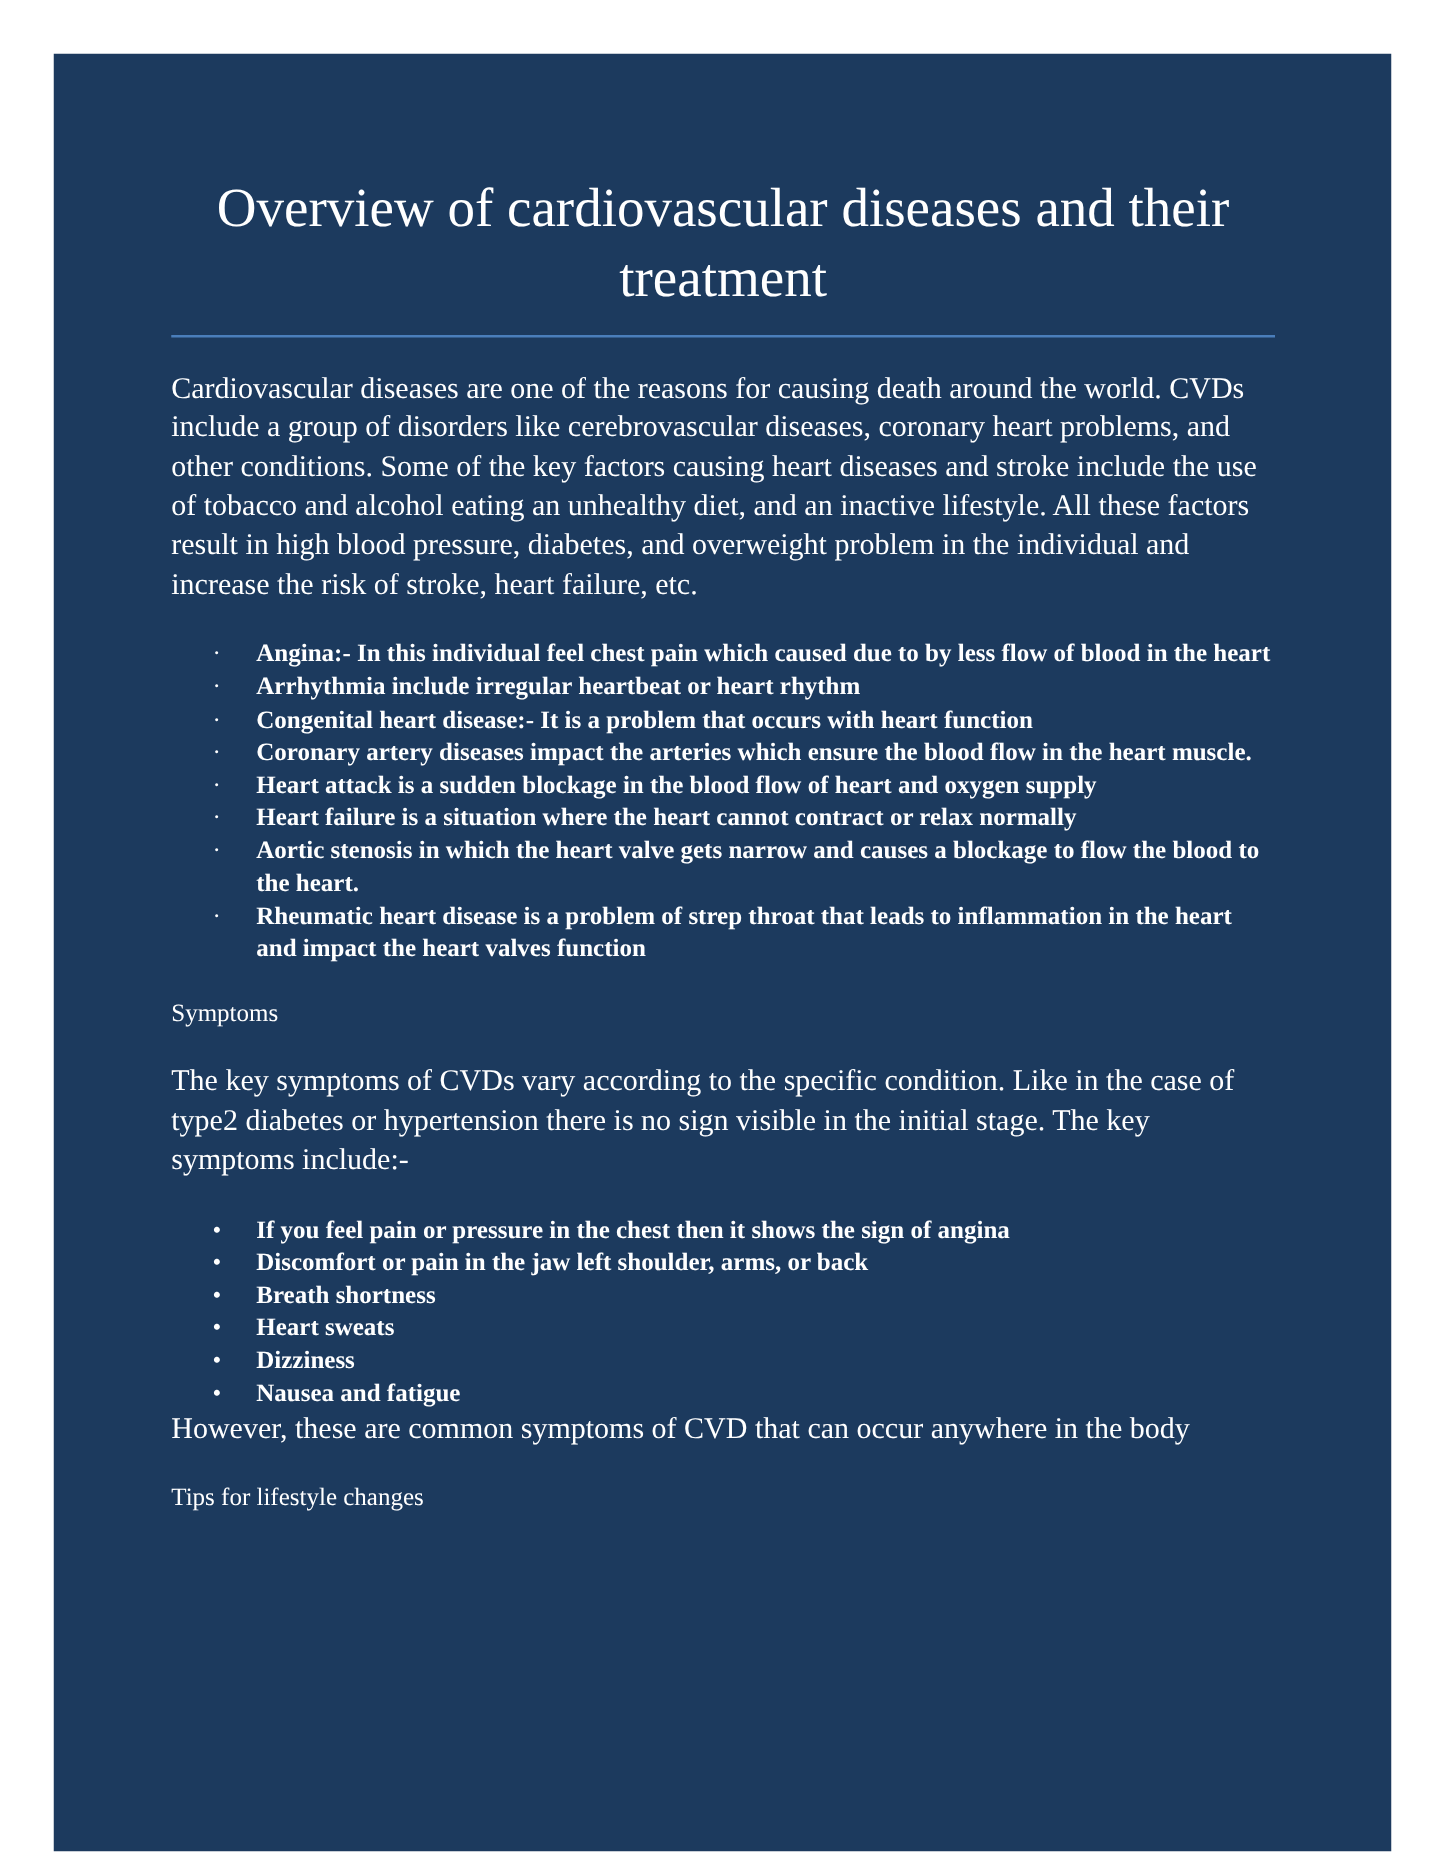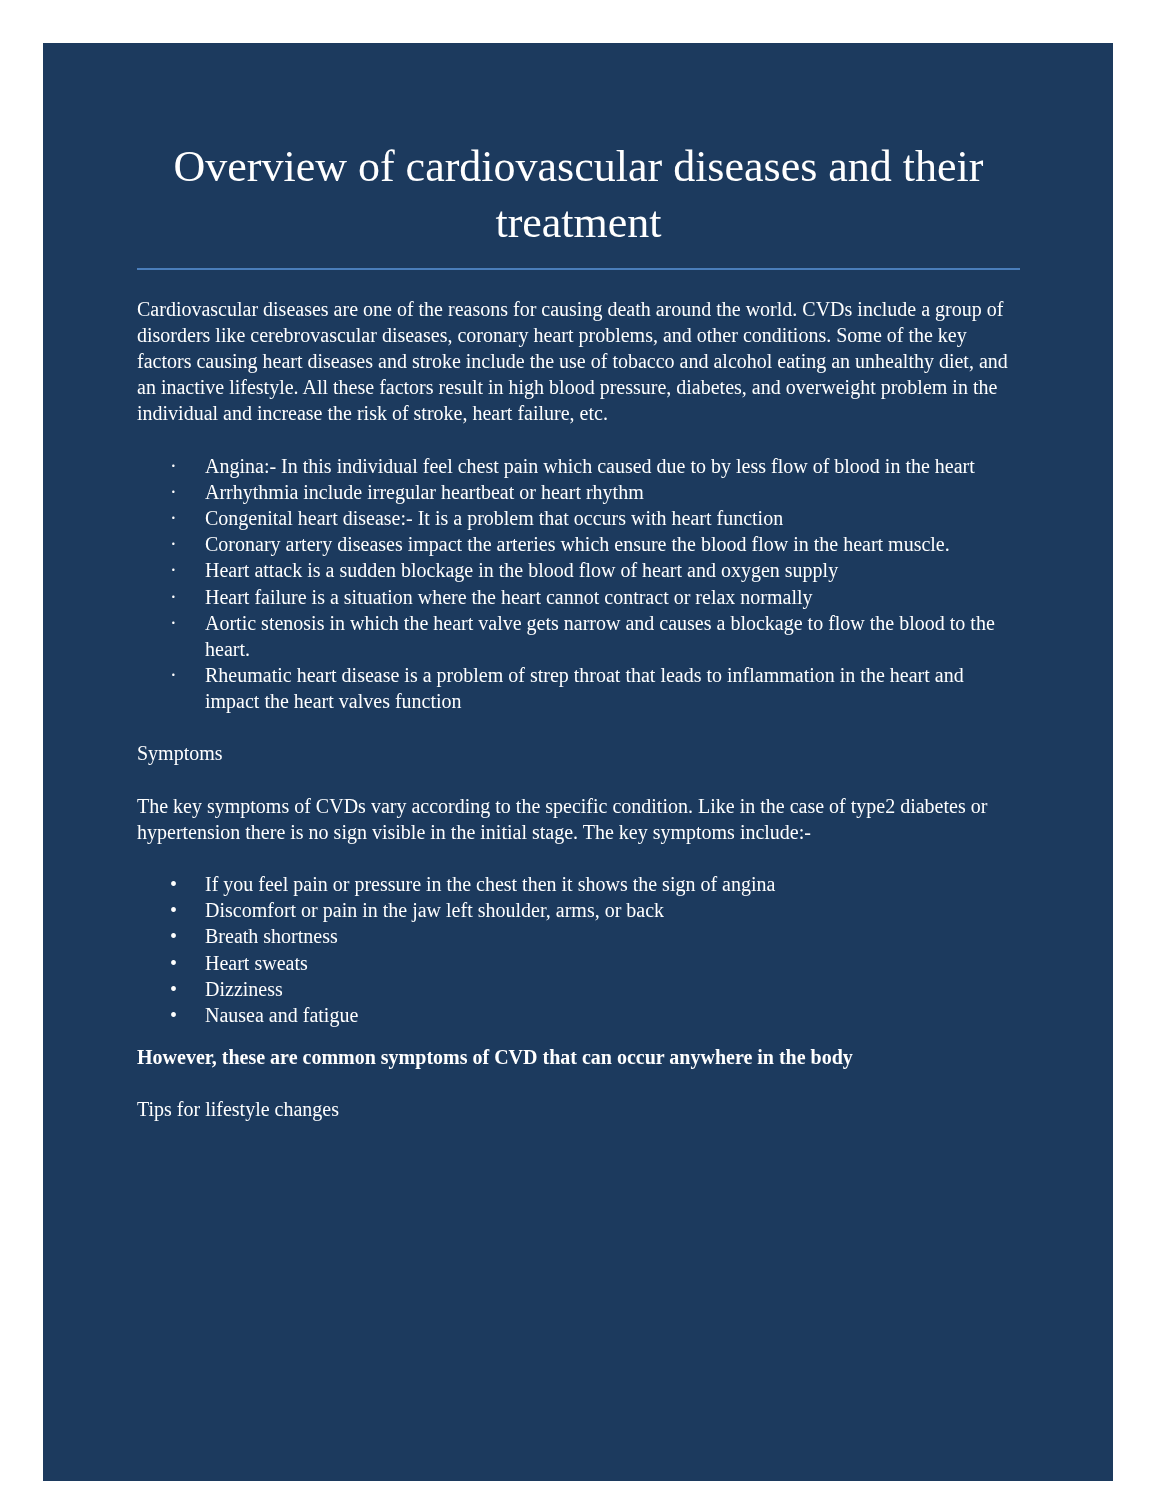--- a/index.html
+++ b/index.html
@@ -32,27 +32,26 @@
     text-align: center;
     margin: 0 0 16px 0;
   }
   .title-divider {
     border: none;
     border-top: 2px solid #4a7ebb;
     margin: 0 0 10px 0;
     height: 0;
   }
   .para {
-    font-size: 20px;
+    font-size: 24px;
     line-height: 1.31;
     margin: 26px 0 0 0;
   }
   .para.tight {
-    margin-top: 16px;
-    font-weight: bold;
+    margin-top: 0;
   }
   .heading {
     font-size: 20px;
     line-height: 1.31;
     font-weight: 400;
     margin: 26px 0 0 0;
   }
   ul.doc-list {
     list-style: none;
     margin: 26px 0 0 0;
@@ -63,20 +62,21 @@
   ul.doc-list li {
     display: flex;
     padding-left: 33px;
   }
   ul.doc-list .bullet {
     flex: 0 0 35px;
     width: 35px;
   }
   ul.doc-list .li-text {
     flex: 1 1 auto;
+    font-weight: bold;
   }
 </style>
 </head>
 <body>
 
 <div class="page">
 
   <h1 class="doc-title">Overview of cardiovascular diseases and their treatment</h1>
 
   <hr class="title-divider">

